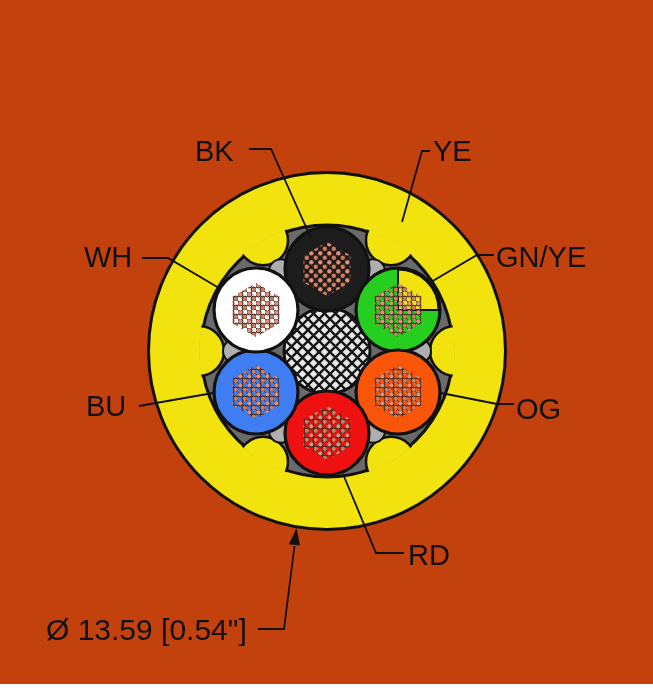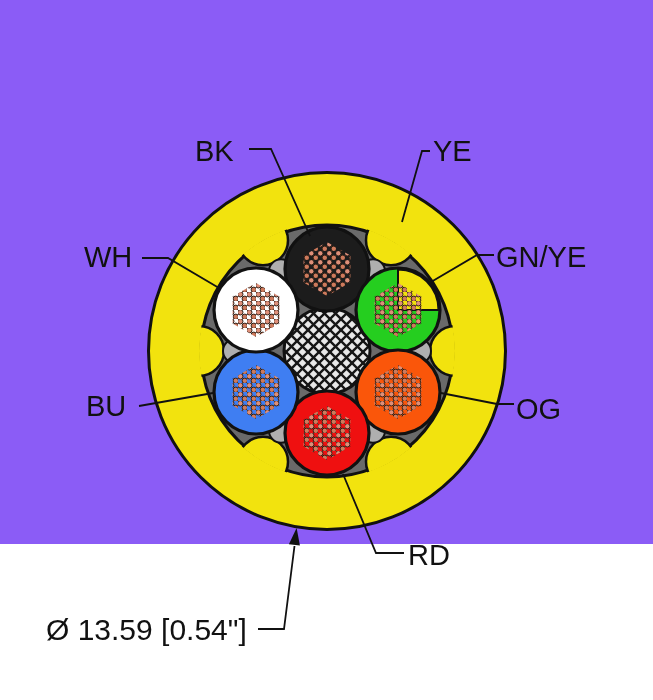--- a/index.html
+++ b/index.html
@@ -7,22 +7,22 @@
     padding: 0;
     background: #ffffff;
     width: 653px;
     height: 700px;
     overflow: hidden;
     font-family: "Liberation Sans", sans-serif;
   }
   .stage {
     position: relative;
     width: 653px;
-    height: 544px;
-    background: #8b5cf6;
+    height: 684px;
+    background: #c2410c;
   }
   svg text {
     font-family: "Liberation Sans", "DejaVu Sans", sans-serif;
     fill: #111111;
   }
   text.wire-label { font-size: 29px; font-weight: 400; letter-spacing: 0px; }
   text.dim-label  { font-size: 30px; font-weight: 400; }
 </style>
 </head>
 <body>

